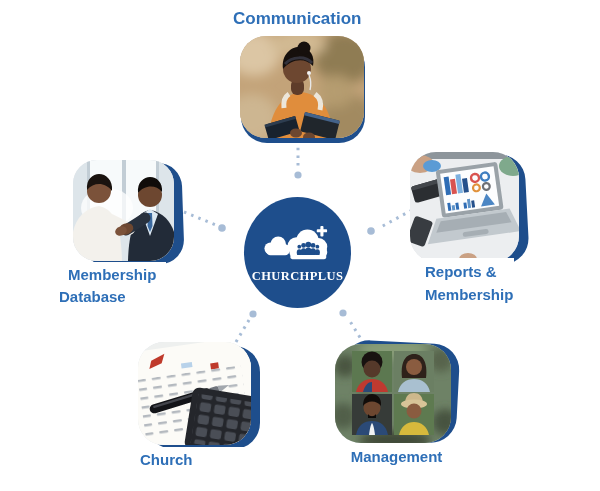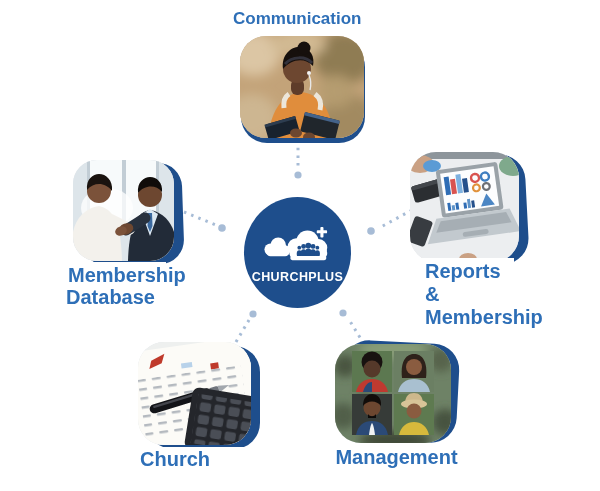--- a/index.html
+++ b/index.html
@@ -6,46 +6,46 @@
   body{font-family:"Liberation Sans",sans-serif;background:#fff;}
   #canvas{position:relative;width:600px;height:491px;background:#fff;overflow:hidden;}
 
   .connectors{position:absolute;left:0;top:0;z-index:1;}
 
   
   .hub{position:absolute;left:244px;top:197px;width:107px;height:107px;border-radius:50%;
        background:#1E4E8C;z-index:2;display:flex;flex-direction:column;align-items:center;
        justify-content:center;padding-top:4px;}
   .hub svg{width:74px;height:40px;display:block;}
-  .hub .wordmark{color:#fff;font-size:12.5px;font-weight:700;letter-spacing:.4px;margin-top:4px;}
+  .hub .wordmark{color:#fff;font-size:12.5px;font-weight:700;letter-spacing:.4px;margin-top:4px;font-family:Liberation Serif, serif;}
 
   
   .node{position:absolute;z-index:2;}
   .node .accent{position:absolute;inset:0;background:#1E4E8C;border-radius:26px;}
   .node .photo{position:absolute;inset:0;border-radius:26px;overflow:hidden;background:#dfe3e8;}
   .node .photo svg{width:100%;height:100%;display:block;}
 
   .n-comm{left:240px;top:36px;width:124px;height:102px;}
   .n-comm .accent{transform:translate(1px,5px);}
   .n-memb{left:73px;top:160px;width:101px;height:101px;}
   .n-memb .accent,.n-memb .photo{border-radius:24px;}
   .n-memb .accent{transform:translate(9px,4px) rotate(-2deg);}
   .n-rep{left:410px;top:152px;width:109px;height:110px;}
   .n-rep .accent{transform:translate(8px,4px) rotate(-3deg);}
   .n-fin{left:138px;top:342px;width:113px;height:103px;}
   .n-fin .accent{transform:translate(9px,4px);}
   .n-multi{left:335px;top:344px;width:116px;height:99px;}
   .n-multi .accent{transform:translate(7px,-2px) rotate(3deg);}
 
   
-  .lbl{position:absolute;background:#fff;color:#2E6FB7;font-weight:700;z-index:3;font-size:20px;}
+  .lbl{position:absolute;background:#fff;color:#2E6FB7;font-weight:700;z-index:3;font-size:15px;}
   .lbl-comm{left:233px;top:4px;width:134px;height:30px;text-align:left;font-size:17px;line-height:30px;}
   .lbl-memb{left:59px;top:262px;width:107px;height:47px;padding-top:2px;line-height:22px;}
   .lbl-memb .l1{padding-left:9px;}
-  .lbl-memb .l2{text-align:center;padding-right:4px;}
+  .lbl-memb .l2{text-align:left;padding-right:4px;}
   .lbl-rep{left:418px;top:258px;width:89px;height:50px;padding:2px 0 0 7px;line-height:23px;}
   .lbl-fin{left:123px;top:447px;width:119px;height:44px;padding:2px 0 0 17px;line-height:21px;}
   .lbl-multi{left:334px;top:443px;width:125px;height:48px;padding-top:3px;text-align:center;line-height:22px;}
 </style>
 </head>
 <body>
 
 <div id="canvas">
 
   <svg class="connectors" width="600" height="491" viewBox="0 0 600 491">

